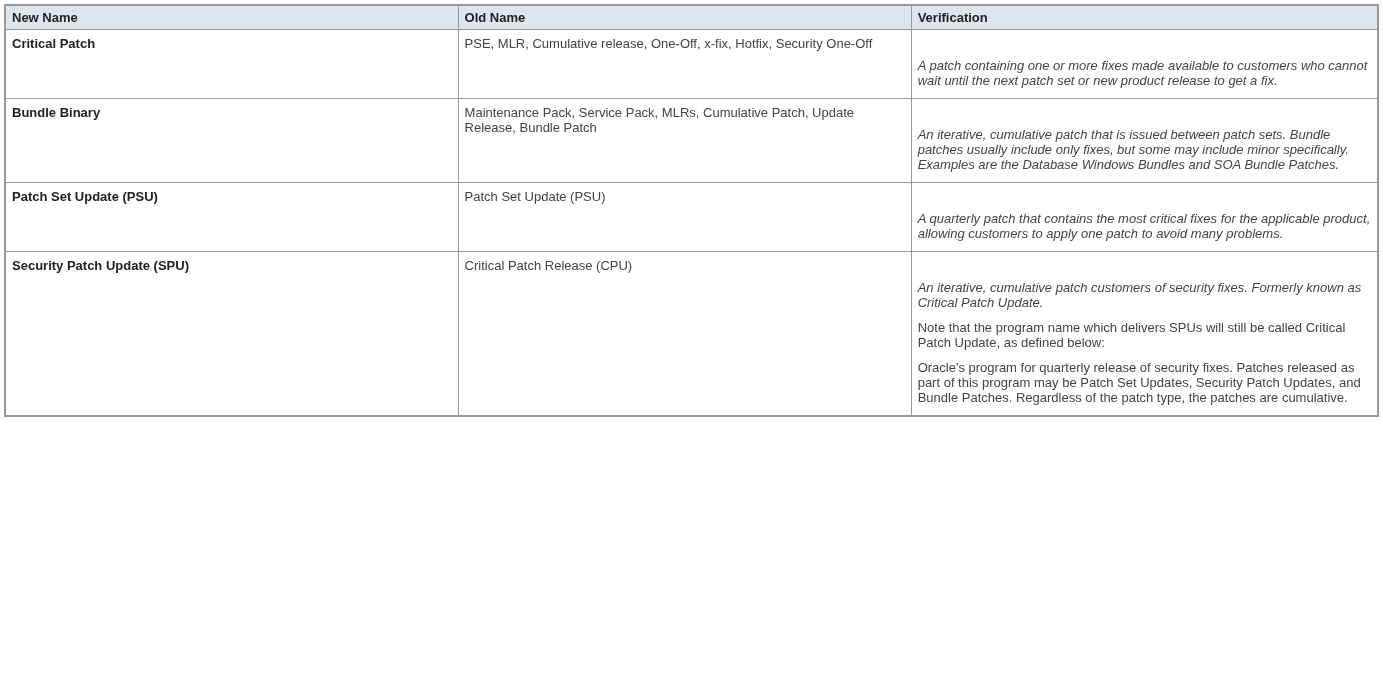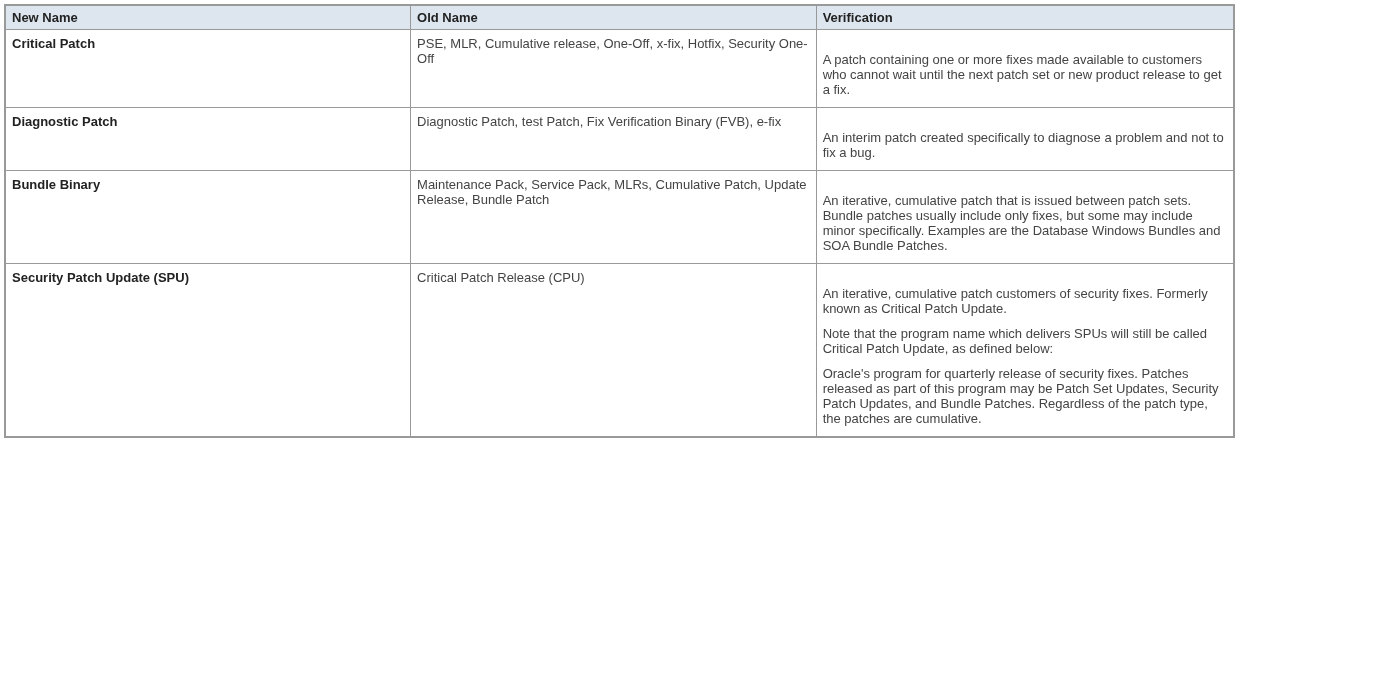--- a/index.html
+++ b/index.html
@@ -5,21 +5,21 @@
   body {
     margin: 0;
     padding: 4px;
     font-family: Tahoma, Verdana, Arial, sans-serif;
     font-size: 13px;
     color: #333;
     background: #fff;
   }
   table {
     border-collapse: collapse;
-    width: 1231px;
+    width: 1375px;
     border: 2px solid #999;
   }
   th {
     background: #dde5ee;
     text-align: left;
     font-weight: bold;
     color: #222;
     padding: 4px 6px;
     border: 1px solid #999;
     vertical-align: top;
@@ -31,21 +31,22 @@
     color: #444;
   }
   td.newname {
     font-weight: bold;
     color: #222;
   }
   td.desc p {
     margin: 10px 0 0 0;
   }
   td.desc p:first-child {
-    margin-top: 16px;
+    margin-top: 22px;
+    font-style: italic;
   }
   col.c1 { width: 33%; }
   col.c2 { width: 33%; }
   col.c3 { width: 34%; }
 </style>
 </head>
 <body>
 
 <table>
   <colgroup>
@@ -62,31 +63,31 @@
   </thead>
   <tbody id="tbody">
   <tr>
         <td class="newname">Critical Patch</td>
         <td>PSE, MLR, Cumulative release, One-Off, x-fix, Hotfix, Security One-Off</td>
         <td class="desc">
           <p>A patch containing one or more fixes made available to customers who cannot wait until the next patch set or new product release to get a fix.</p>
         </td>
       </tr>
       <tr>
-        <td class="newname">Diagnostic Patch</td>
-        <td>Diagnostic Patch, test Patch, Fix Verification Binary (FVB), e-fix</td>
-        <td class="desc">
-          <p>An interim patch created specifically to diagnose a problem and not to fix a bug.</p>
-        </td>
-      </tr>
-      <tr>
         <td class="newname">Bundle Binary</td>
         <td>Maintenance Pack, Service Pack, MLRs, Cumulative Patch, Update Release, Bundle Patch</td>
         <td class="desc">
           <p>An iterative, cumulative patch that is issued between patch sets. Bundle patches usually include only fixes, but some may include minor specifically. Examples are the Database Windows Bundles and SOA Bundle Patches.</p>
+        </td>
+      </tr>
+      <tr>
+        <td class="newname">Patch Set Update (PSU)</td>
+        <td>Patch Set Update (PSU)</td>
+        <td class="desc">
+          <p>A quarterly patch that contains the most critical fixes for the applicable product, allowing customers to apply one patch to avoid many problems.</p>
         </td>
       </tr>
       <tr>
         <td class="newname">Security Patch Update (SPU)</td>
         <td>Critical Patch Release (CPU)</td>
         <td class="desc">
           <p>An iterative, cumulative patch customers of security fixes. Formerly known as Critical Patch Update.</p>
           <p>Note that the program name which delivers SPUs will still be called Critical Patch Update, as defined below:</p>
           <p>Oracle's program for quarterly release of security fixes. Patches released as part of this program may be Patch Set Updates, Security Patch Updates, and Bundle Patches. Regardless of the patch type, the patches are cumulative.</p>
         </td>

